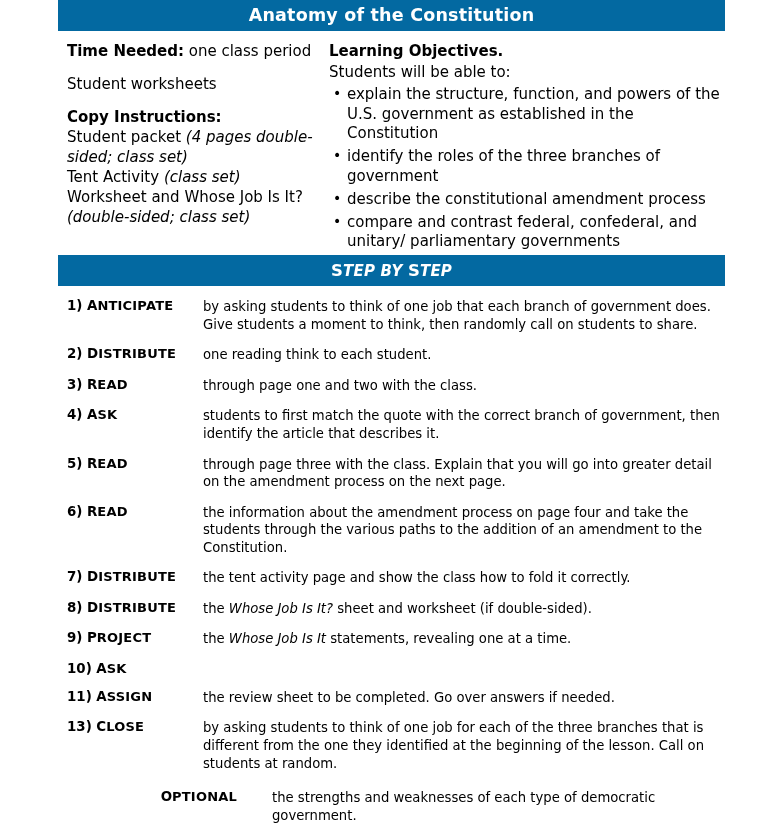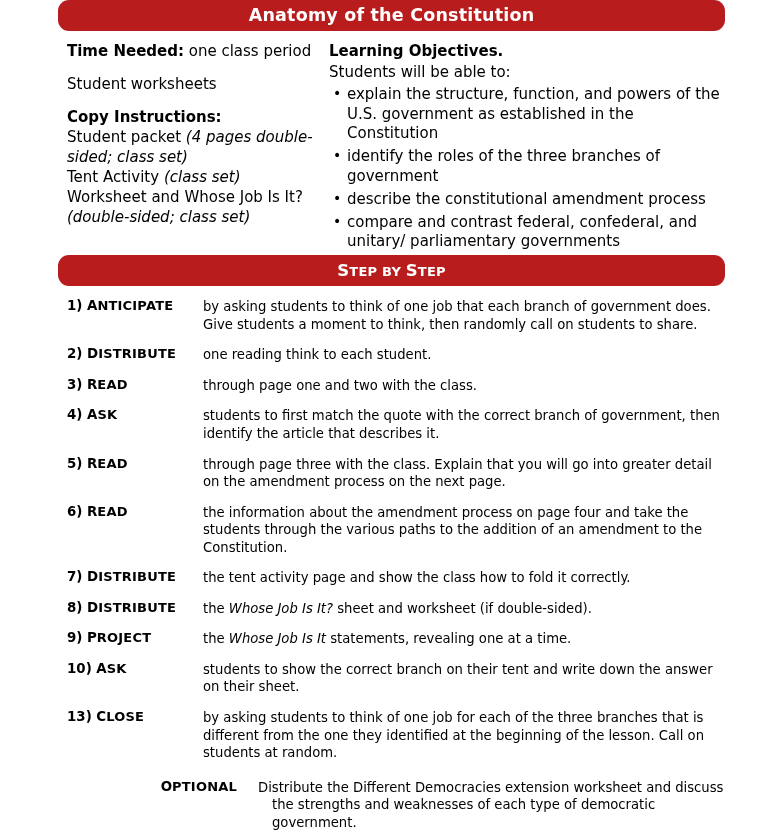--- a/index.html
+++ b/index.html
@@ -17,40 +17,39 @@
   }
   .page {
     position: absolute;
     left: 58px;
     top: 0;
     width: 667px;
   }
 
   
   .bar {
-    background: #b91c1c;
+    background: #0369a1;
     color: #ffffff;
     font-weight: bold;
     text-align: center;
     letter-spacing: 0.2px;
-    border-radius: 11px;
   }
   .bar-title {
     height: 31px;
     line-height: 31px;
     font-size: 17.5px;
   }
   .bar-section {
     height: 31px;
     line-height: 31px;
     font-size: 15.5px;
   }
   
   .sc-big { font-size: 16.5px; }
-  .sc-small { font-size: 13px; }
+  .sc-small { font-size: 15px; font-style: italic; }
 
   
   .info {
     display: flex;
     margin-top: 11px;
     font-size: 15px;
     line-height: 1.33;
   }
   .info-left {
     width: 270px;
@@ -265,37 +264,42 @@
         <span class="step-word-first">P</span><span class="step-word-rest">ROJECT</span>
       </div>
       <div class="step-body"><span>the </span><span class="ital">Whose Job Is It</span><span> statements, revealing one at a time.</span></div>
     </div>
 
     <div class="step">
       <div class="step-label">
         <span class="step-num">10)</span>
         <span class="step-word-first">A</span><span class="step-word-rest">SK</span>
       </div>
-      <div class="step-body">students to show the correct branch on their tent and write down the answer on their sheet.</div>
-    </div>
-
+    </div>
+
+    <div class="step">
+      <div class="step-label">
+        <span class="step-num">11)</span>
+        <span class="step-word-first">A</span><span class="step-word-rest">SSIGN</span>
+      </div>
+      <div class="step-body">the review sheet to be completed. Go over answers if needed.</div>
+    </div>
 
     <div class="step">
       <div class="step-label">
         <span class="step-num">13)</span>
         <span class="step-word-first">C</span><span class="step-word-rest">LOSE</span>
       </div>
       <div class="step-body">by asking students to think of one job for each of the three branches that is different from the one they identified at the beginning of the lesson. Call on students at random.</div>
     </div>
 
     <div class="optional">
       <div class="optional-label">
         <span class="step-word-first">O</span><span class="step-word-rest">PTIONAL</span>
       </div>
       <div class="optional-body">
-        <div>Distribute the Different Democracies extension worksheet and discuss</div>
         <div class="l2">the strengths and weaknesses of each type of democratic government.</div>
       </div>
     </div>
 
   </div>
 
 </div>
 
 </body></html>

